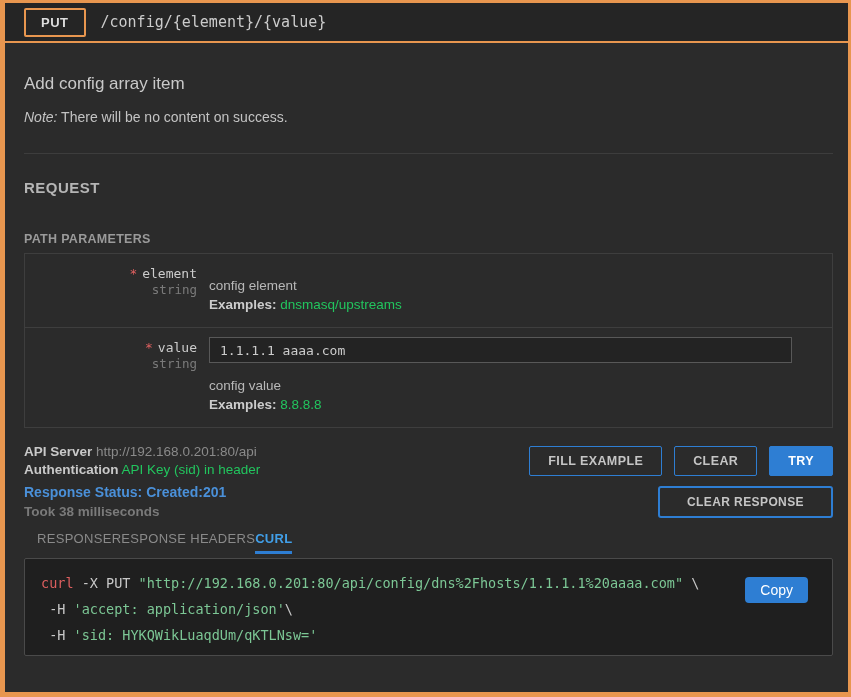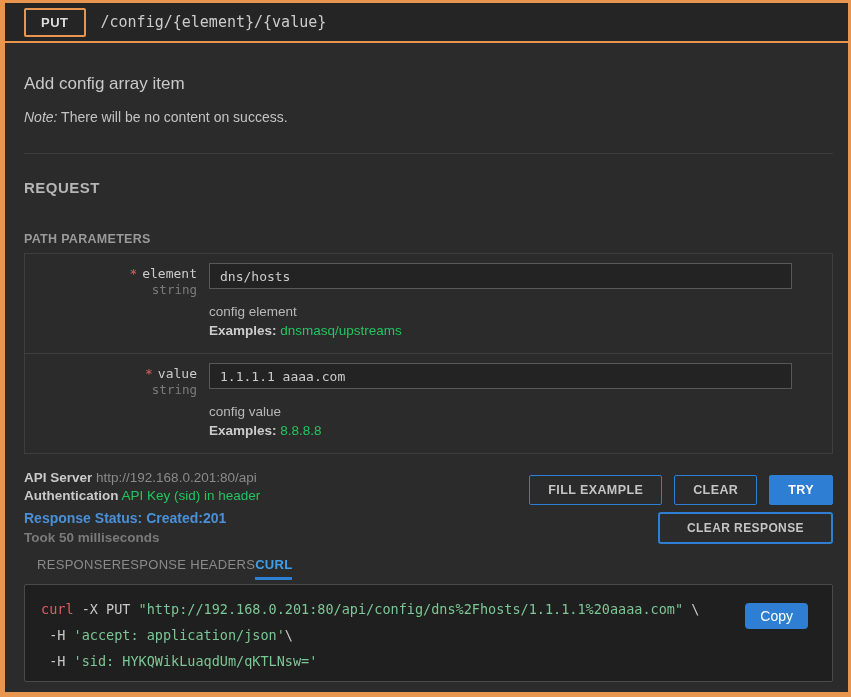--- a/index.html
+++ b/index.html
@@ -47,21 +47,21 @@
   .param-right { flex:1; padding-right:40px; }
   .param-input {
     width:100%; background:#232323; border:1px solid #585858;
     color:#cccccc; font-family:"DejaVu Sans Mono", monospace; font-size:13px;
     padding:5px 10px; height:26px; outline:none;
   }
   .param-desc { margin-top:15px; font-size:13.5px; color:#b8b8b8; }
   .param-examples { margin-top:4px; font-size:13.5px; }
   .examples-label { font-weight:bold; color:#cccccc; }
   a.link { color:#22c55e; text-decoration:none; cursor:pointer; }
-  .server-row { display:flex; justify-content:space-between; align-items:flex-end; margin-top:15px; }
+  .server-row { display:flex; justify-content:space-between; align-items:center; margin-top:15px; }
   .server-line { font-size:13.5px; line-height:18px; }
   .meta-label { font-weight:bold; color:#c9c9c9; }
   .server-url { color:#8a8a8a; }
   .action-buttons { display:flex; gap:12px; }
   .btn-outline {
     background:transparent; border:1px solid #2e7ed3; border-radius:2px;
     color:#c5c5c5; font-weight:bold; font-size:12.5px; letter-spacing:.4px;
     padding:7px 18px; cursor:pointer; font-family:"Liberation Sans",sans-serif;
   }
   .btn-primary {
@@ -121,21 +121,20 @@
     <div class="params-title">PATH PARAMETERS</div>
 
     <div class="params-table">
 
       <div class="param-row">
         <div class="param-left">
           <div class="param-name"><span class="required-mark">*</span><span>element</span></div>
           <div class="param-type">string</div>
         </div>
         <div class="param-right">
-          <input class="param-input" value="dns/hosts" style="">
           <div class="param-desc">config element</div>
           <div class="param-examples"><span class="examples-label">Examples:</span> <a class="link">dnsmasq/upstreams</a></div>
         </div>
       </div>
 
       <div class="param-row">
         <div class="param-left">
           <div class="param-name"><span class="required-mark">*</span><span>value</span></div>
           <div class="param-type">string</div>
         </div>
@@ -156,21 +155,21 @@
       <div class="action-buttons">
         <button class="btn-outline">FILL EXAMPLE</button>
         <button class="btn-outline">CLEAR</button>
         <button class="btn-primary">TRY</button>
       </div>
     </div>
 
     <div class="status-row">
       <div>
         <div class="status-text">Response Status: Created:201</div>
-        <div class="took-text">Took 50 milliseconds</div>
+        <div class="took-text">Took 38 milliseconds</div>
       </div>
       <button class="btn-clear-response">CLEAR RESPONSE</button>
     </div>
 
     <div class="tabs">
       <div class="tab">RESPONSE</div>
       <div class="tab">RESPONSE HEADERS</div>
       <div class="tab active">CURL</div>
     </div>
 

